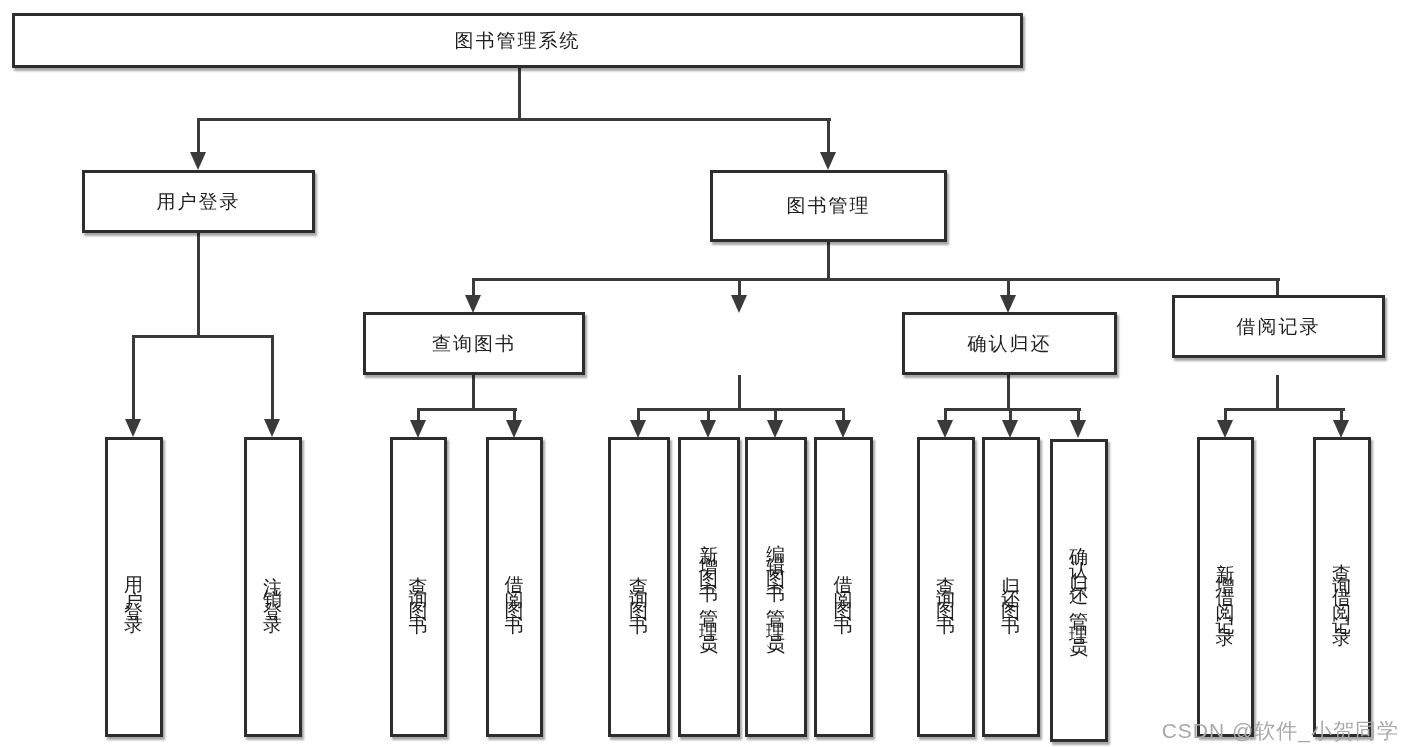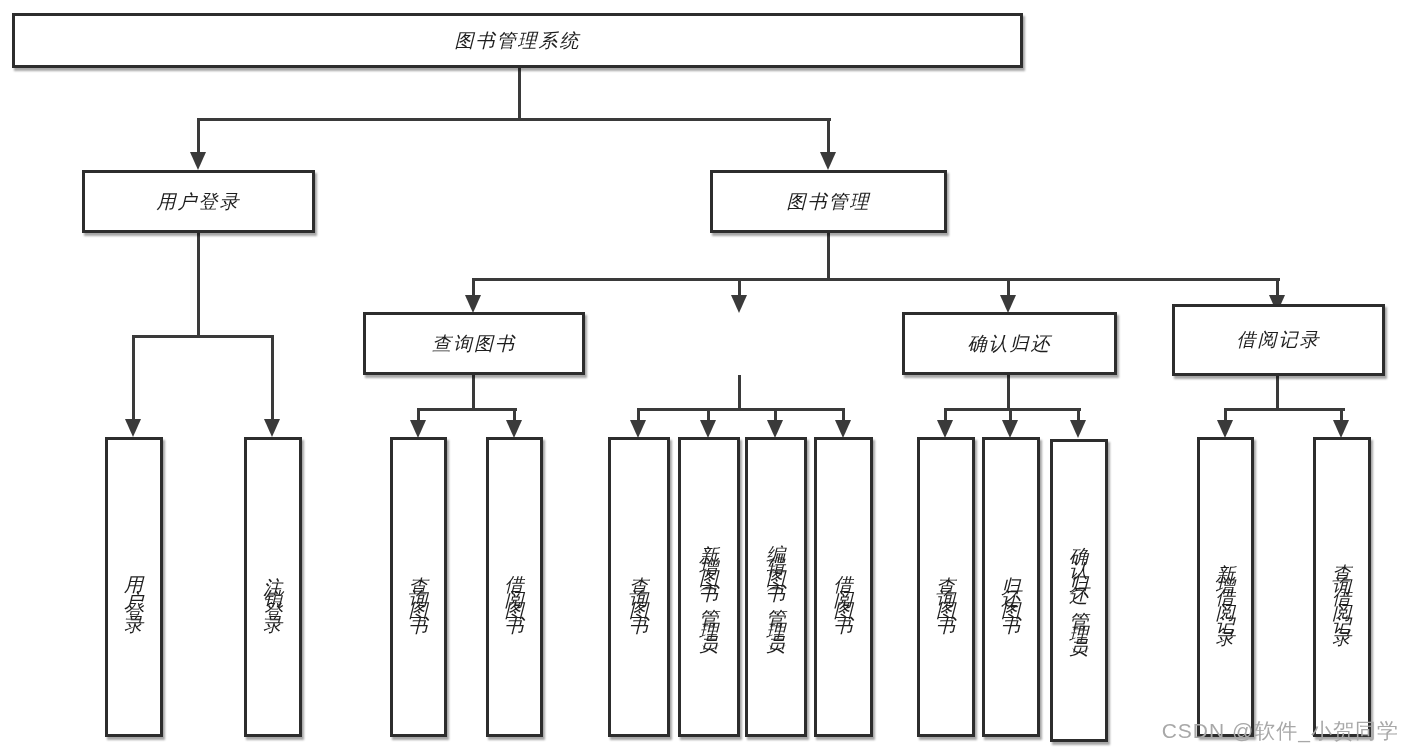--- a/index.html
+++ b/index.html
@@ -3,21 +3,21 @@
 <meta charset="utf-8">
 <style>
   html,body{margin:0;padding:0;background:#ffffff;}
   .canvas{
     position:relative;width:1405px;height:747px;background:#ffffff;
     font-family:"Liberation Sans","DejaVu Sans",sans-serif;overflow:hidden;
   }
   .box{
     position:absolute;background:#ffffff;border:3px solid #2d2d2d;
     box-sizing:border-box;display:flex;align-items:center;justify-content:center;
-    color:#1e1e1e;box-shadow:2px 3px 2px rgba(0,0,0,0.35);font-style:italic;
+    color:#1e1e1e;box-shadow:2px 3px 2px rgba(0,0,0,0.35);
   }
   .hbox{font-size:19px;letter-spacing:2px;}
   .vtext{
     writing-mode:vertical-rl;text-orientation:mixed;
     font-size:19px;letter-spacing:13px;line-height:1;white-space:nowrap;
   }
   .ln{position:absolute;background:#3a3a3a;}
   .ar{
     position:absolute;width:0;height:0;
     border-left:8px solid transparent;border-right:8px solid transparent;
@@ -93,34 +93,34 @@
   <div class="ar" style="left:1333px;top:420px"></div>
 
   <div class="box hbox" style="left:12px;top:13px;width:1011px;height:55px">
     <span>图书管理系统</span>
   </div>
 
   <div class="box hbox" style="left:82px;top:170px;width:233px;height:63px">
     <span>用户登录</span>
   </div>
 
-  <div class="box hbox" style="left:710px;top:170px;width:237px;height:63px">
+  <div class="box hbox" style="left:710px;top:170px;width:237px;height:72px">
     <span>图书管理</span>
   </div>
 
   <div class="box hbox" style="left:363px;top:312px;width:222px;height:63px">
     <span>查询图书</span>
   </div>
 
 
   <div class="box hbox" style="left:902px;top:312px;width:215px;height:63px">
     <span>确认归还</span>
   </div>
 
-  <div class="box hbox" style="left:1172px;top:304px;width:213px;height:72px">
+  <div class="box hbox" style="left:1172px;top:295px;width:213px;height:63px">
     <span>借阅记录</span>
   </div>
 
   <div class="box" style="left:105px;top:437px;width:58px;height:300px">
     <span class="vtext">用户登录</span>
   </div>
 
   <div class="box" style="left:244px;top:437px;width:58px;height:300px">
     <span class="vtext">注销登录</span>
   </div>

